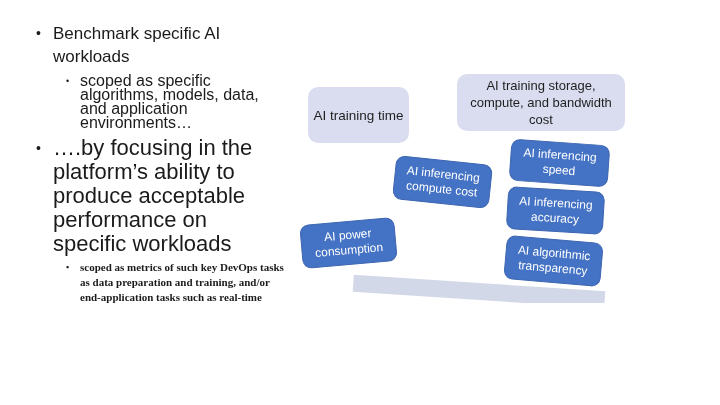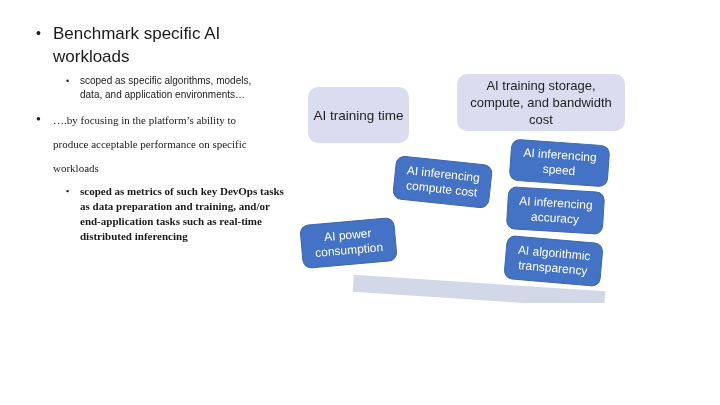--- a/index.html
+++ b/index.html
@@ -10,26 +10,26 @@
 
   
   .bullets { position:absolute; left:36px; top:22px; width:216px; color:#1b1b1b; }
   .b-main {
     position:relative; padding-left:17px; width:200px;
     font-size:17px; line-height:23px;
   }
   .b-main::before { content:"•"; position:absolute; left:0; top:0; font-size:14px; }
   .b-sub {
     position:relative; margin:6px 0 6px 29px; padding-left:15px; width:192px;
-    font-size:10px; line-height:14px;
+    font-size:16px; line-height:14px;
   }
   .b-sub::before { content:"•"; position:absolute; left:1px; top:0; font-size:9px; }
 
   .serif-group .b-main {
-    font-family:Liberation Serif, serif; font-size:11px; line-height:24px; width:207px;
+    font-family:Liberation Sans, sans-serif; font-size:22px; line-height:24px; width:207px;
   }
   .serif-group .b-sub {
     font-family:"Liberation Serif", serif; font-size:11px; line-height:15px;
     width:207px; margin-top:4px;font-weight:bold;
   }
 
   
   .box {
     position:absolute; display:flex; align-items:center; justify-content:center;
     text-align:center; border-radius:9px; padding:2px 4px; box-sizing:border-box;

